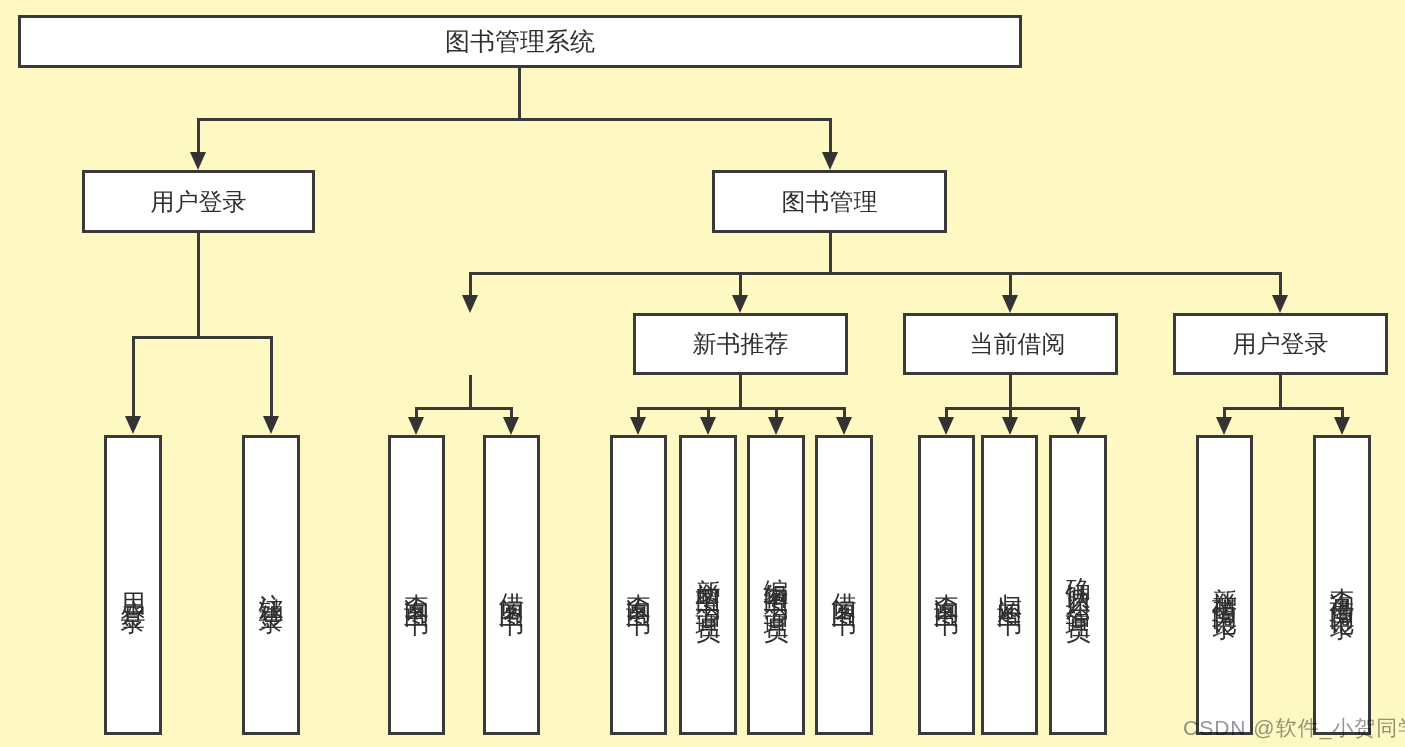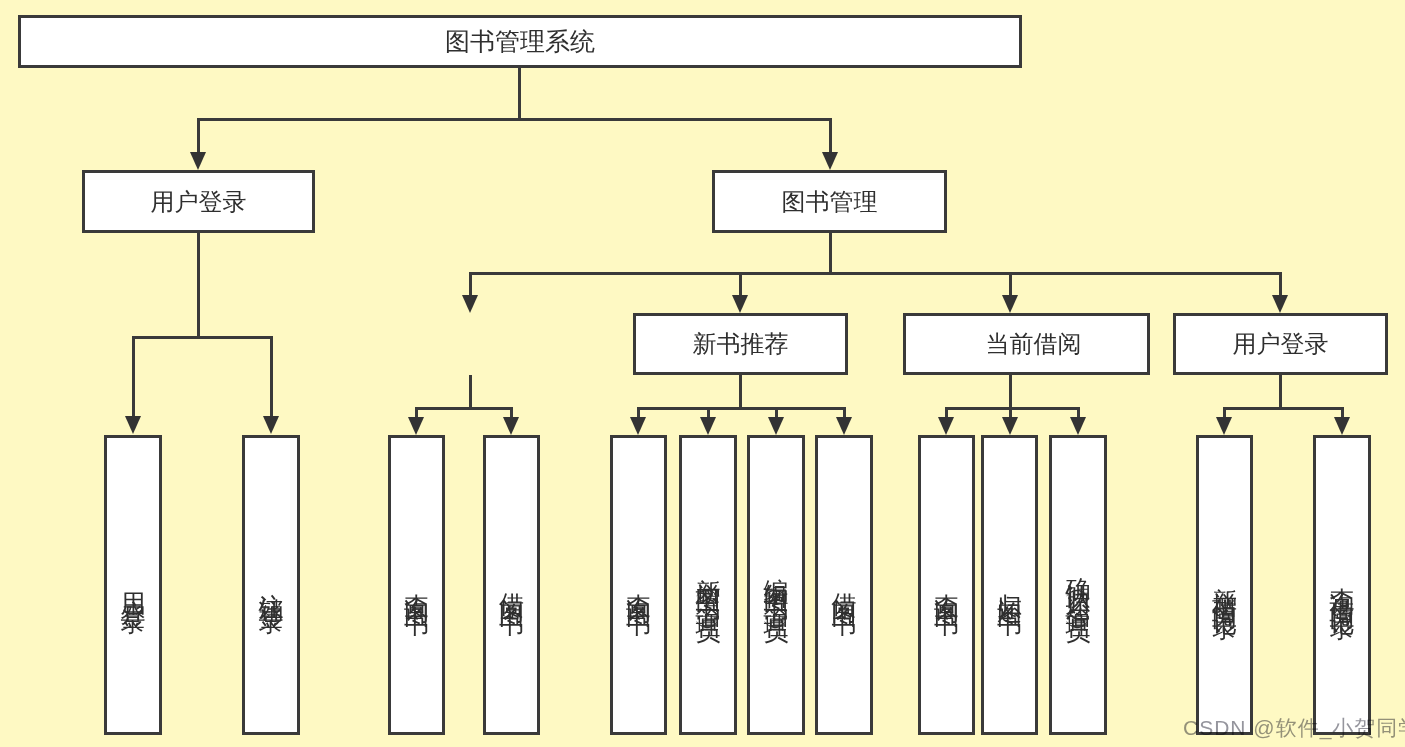--- a/index.html
+++ b/index.html
@@ -59,21 +59,21 @@
   <div class="vl" style="left:469px;top:272px;height:24px;"></div>
   <div class="ar" style="left:462px;top:295px;"></div>
   <div class="vl" style="left:739px;top:272px;height:24px;"></div>
   <div class="ar" style="left:732px;top:295px;"></div>
   <div class="vl" style="left:1009px;top:272px;height:24px;"></div>
   <div class="ar" style="left:1002px;top:295px;"></div>
   <div class="vl" style="left:1279px;top:272px;height:24px;"></div>
   <div class="ar" style="left:1272px;top:295px;"></div>
 
   <div class="box" style="left:633px;top:313px;width:215px;height:62px;">新书推荐</div>
-  <div class="box" style="left:903px;top:313px;width:247px;height:62px;padding-left:14px;">当前借阅</div>
+  <div class="box" style="left:903px;top:313px;width:215px;height:62px;padding-left:14px;">当前借阅</div>
   <div class="box" style="left:1173px;top:313px;width:215px;height:62px;">用户登录</div>
 
   <div class="vl" style="left:469px;top:375px;height:34px;"></div>
   <div class="hl" style="left:415px;top:407px;width:98px;"></div>
   <div class="vl" style="left:415px;top:407px;height:11px;"></div>
   <div class="ar" style="left:408px;top:417px;"></div>
   <div class="vl" style="left:510px;top:407px;height:11px;"></div>
   <div class="ar" style="left:503px;top:417px;"></div>
 
   <div class="vl" style="left:739px;top:375px;height:34px;"></div>

